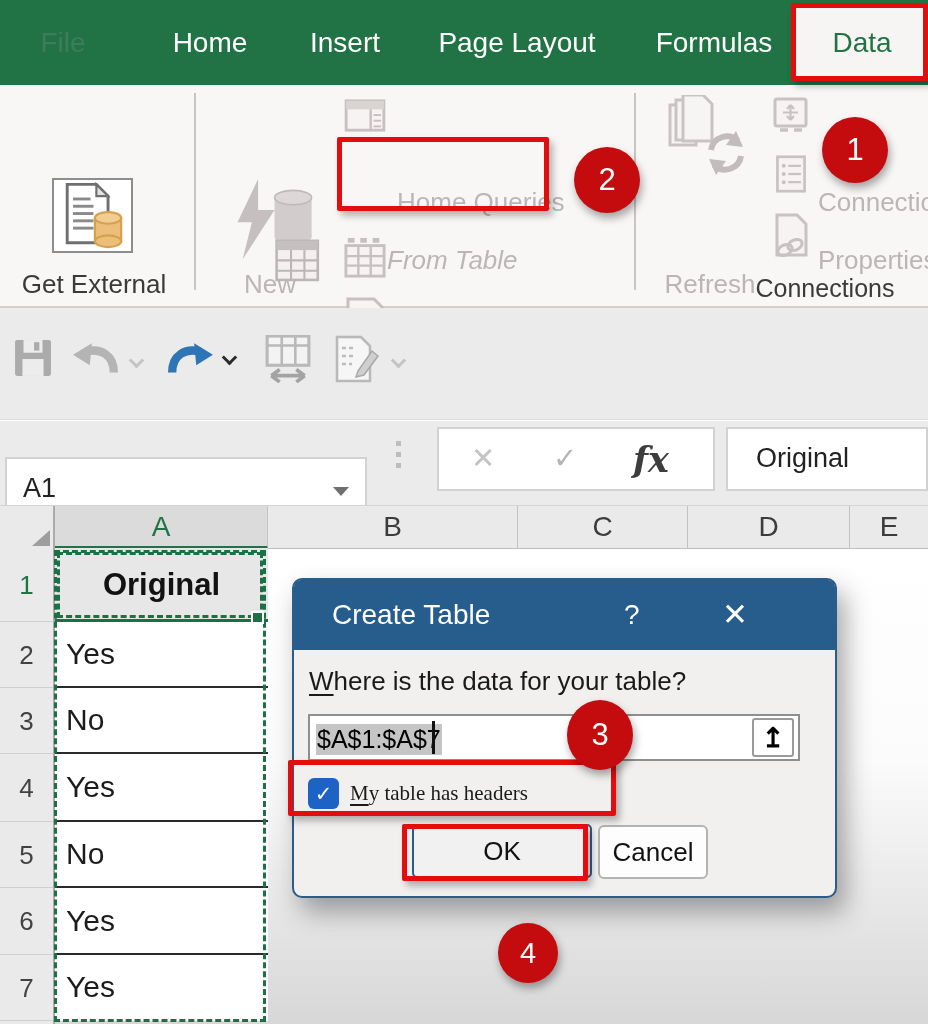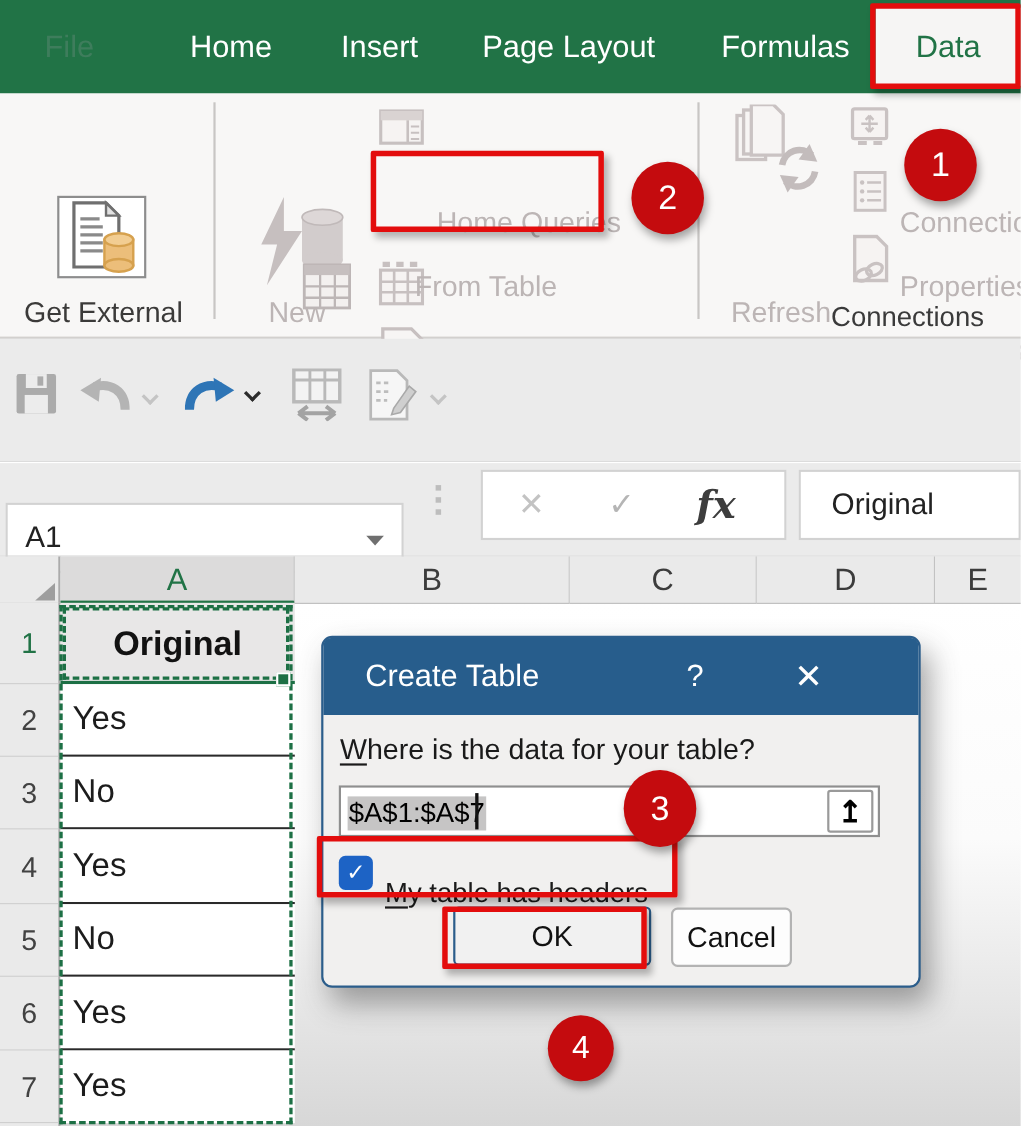--- a/index.html
+++ b/index.html
@@ -69,24 +69,24 @@
   .dlg-glyph { position:absolute; top:0; line-height:70px; font-size:28px; color:#fff; }
   .dlg-prompt { position:absolute; left:15px; top:86px; font-size:26px; color:#1a1a1a; }
   .mn { text-decoration:underline; text-underline-offset:4px; }
   .dlg-input { position:absolute; left:14px; top:134px; width:492px; height:47px; background:#fff; border:2px solid #8f8f8f; }
   .range-text { position:absolute; left:6px; top:8px; font-size:25px; color:#000; background:#c6c5c5; padding:1px 1px; }
   .caret { position:absolute; top:5px; width:2.5px; height:33px; background:#111; }
   .range-btn { position:absolute; right:4px; top:2px; width:42px; height:39px; background:#fff; border:2px solid #9a9a9a; border-radius:3px;
                text-align:center; line-height:36px; font-size:27px; font-weight:bold; color:#000; }
   .dlg-check { position:absolute; left:14px; top:198px; width:31px; height:31px; background:#1d63c5; border-radius:6px;
                color:#fff; text-align:center; line-height:31px; font-size:21px; }
-  .dlg-check-label { position:absolute; left:56px; top:218px; font-size:25px; color:#1a1a1a; }
+  .dlg-check-label { position:absolute; left:56px; top:201px; font-size:21px; color:#1a1a1a;font-family:Liberation Serif, serif; }
   .dlg-btn { position:absolute; text-align:center; font-size:26px; color:#111; background:#fdfdfd; border:2px solid #b3b3b3; border-radius:6px; }
   .dlg-ok { left:118px; top:244px; width:180px; height:54px; line-height:50px; background:#f1f1f1; border:2.5px solid #2b5d8b; border-radius:5px; }
-  .dlg-cancel { left:316px; top:245px; width:110px; height:54px; line-height:50px; }
+  .dlg-cancel { left:304px; top:245px; width:110px; height:54px; line-height:50px; }
 
   
   .annot-box { position:absolute; border:5px solid #e30d0d; border-radius:2px; box-shadow:4px 5px 7px rgba(0,0,0,.28); z-index:20; pointer-events:none; }
   .annot-badge { position:absolute; background:#c40b0e; border-radius:50%; color:#fff; text-align:center;
                  box-shadow:2px 5px 8px rgba(0,0,0,.35); z-index:21; font-size:31px; }
 </style>
 </head>
 <body>
 
 <div id="canvas">
@@ -155,21 +155,21 @@
         <rect x="4" y="0" width="7" height="5" fill="#c7c0c0"></rect>
         <rect x="17" y="0" width="7" height="5" fill="#c7c0c0"></rect>
         <rect x="30" y="0" width="7" height="5" fill="#c7c0c0"></rect>
         <rect x="2" y="8" width="40" height="32" fill="#f6f3f2" stroke="#c7c0c0" stroke-width="3"></rect>
         <line x1="15" y1="8" x2="15" y2="40" stroke="#c7c0c0" stroke-width="2.5"></line>
         <line x1="28" y1="8" x2="28" y2="40" stroke="#c7c0c0" stroke-width="2.5"></line>
         <line x1="2" y1="19" x2="42" y2="19" stroke="#c7c0c0" stroke-width="2.5"></line>
         <line x1="2" y1="29" x2="42" y2="29" stroke="#c7c0c0" stroke-width="2.5"></line>
       </svg>
     </div>
-    <div class="rib-label" style="left:377px;top:160px;width:210px;">From Table</div>
+    <div class="rib-label" style="left:387px;top:160px;width:210px;font-style:italic;">From Table</div>
 
     <div class="abs" style="left:344px;top:127px;"></div>
     <div class="abs" style="left:344px;top:212px;">
       <svg width="46" height="48" viewBox="0 0 46 48">
         <path d="M4 2 h26 l12 12 v32 h-38 z" fill="#f7f5f4" stroke="#c7c0c0" stroke-width="3"></path>
         <circle cx="15" cy="36" r="9.5" fill="#ffffff" stroke="#c7c0c0" stroke-width="3"></circle>
         <path d="M15 31 v5 h4.5" stroke="#c7c0c0" stroke-width="2.5" fill="none"></path>
       </svg>
     </div>
     <div class="rib-label" style="left:397px;top:222px;width:210px;">Recent Sources</div>

